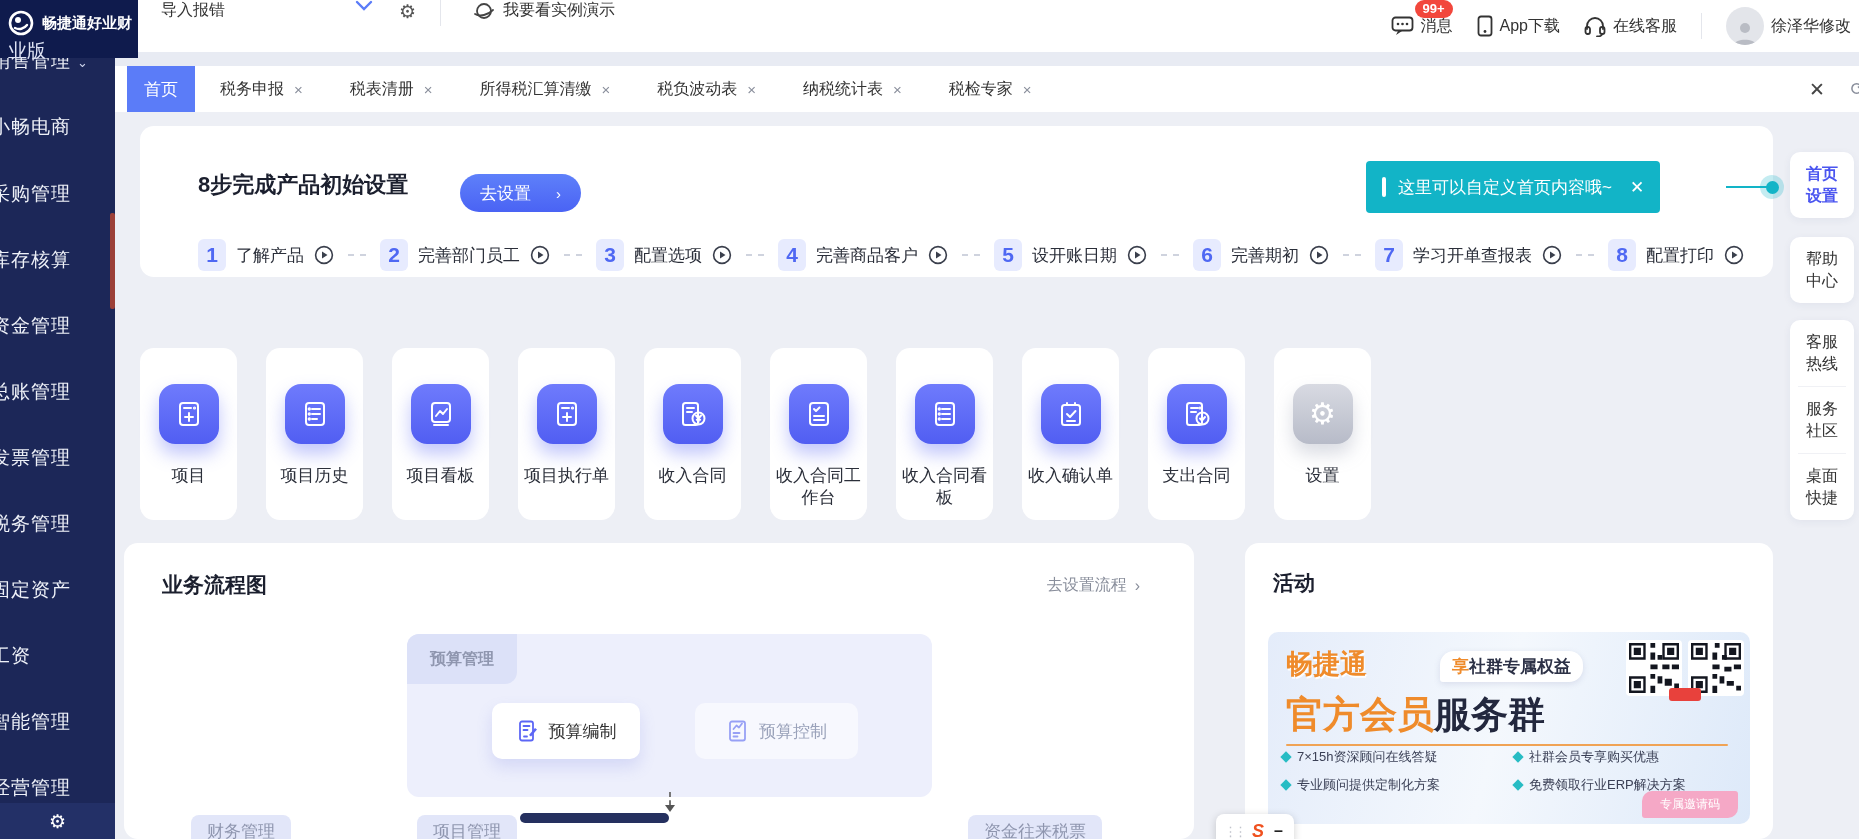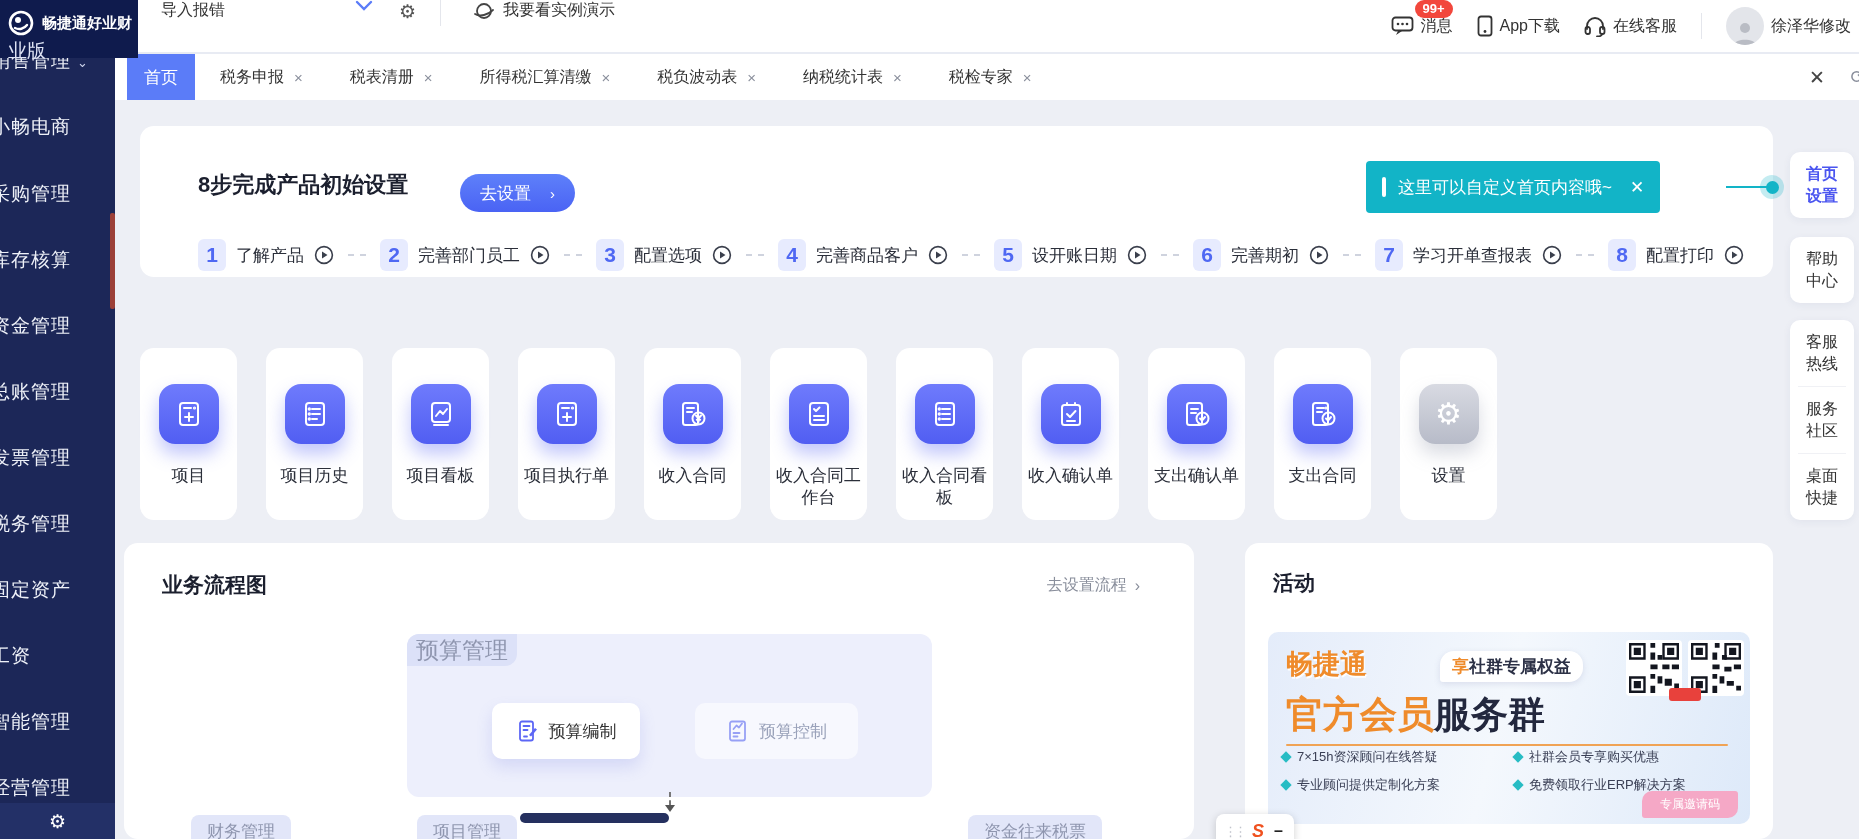--- a/index.html
+++ b/index.html
@@ -29,21 +29,21 @@
   .tb-gear { margin-left:26px; font-size:19px; color:#555; }
   .tb-div { margin-left:24px; width:1px; height:26px; background:#e4e6ec; }
   .tb-demo { margin-left:32px; display:flex; align-items:center; gap:8px; font-size:16px; color:#333; }
   .tb-right { position:absolute; right:0; top:0; height:52px; display:flex; align-items:center; gap:24px; padding-right:8px; }
   .tb-grp { display:flex; align-items:center; gap:7px; font-size:16px; color:#333; position:relative; }
   .badge { position:absolute; top:-16px; left:24px; background:#f2473c; color:#fff; font-size:13px; font-weight:bold; border-radius:10px; padding:1px 8px; line-height:16px; }
   .avatar { width:38px; height:38px; border-radius:50%; background:#e3e5ea; display:flex; align-items:flex-end; justify-content:center; overflow:hidden; }
 
   
   .tab-strip { position:absolute; left:115px; top:52px; width:1744px; height:14px; background:#e8ebf3; z-index:3; }
-  .tab-row { position:absolute; left:115px; top:54px; width:1744px; height:46px; background:#fff; z-index:3; }
+  .tab-row { position:absolute; left:115px; top:66px; width:1744px; height:46px; background:#fff; z-index:3; }
   .tab-active { position:absolute; left:12px; top:0; height:46px; padding:0 17px; background:#5b7cf8; color:#fff; font-size:17px; display:flex; align-items:center; }
   .tabs-flex { position:absolute; left:105px; top:0; height:46px; display:flex; align-items:center; gap:47px; }
   .tab { display:flex; align-items:center; gap:10px; font-size:16px; color:#333; white-space:nowrap; }
   .tab .x { color:#8a8f9c; font-size:15px; }
   .tab-close-all { position:absolute; right:34px; top:12px; font-size:19px; color:#444; }
   .tab-more { position:absolute; right:-12px; top:10px; width:26px; height:26px; border-radius:50%; color:#8a8f9c; font-size:18px; display:flex; align-items:center; justify-content:center; }
 
   
   .rail-card { position:absolute; left:1790px; width:64px; background:#fff; border-radius:10px; box-shadow:0 2px 8px rgba(40,50,100,.06); z-index:7; }
   .rail-item { width:64px; height:66px; display:flex; align-items:center; justify-content:center; text-align:center; font-size:16px; color:#333; line-height:1.35; }
@@ -56,42 +56,42 @@
   .tooltip .bar { width:4px; height:20px; background:#fff; border-radius:2px; }
   .tooltip .txt { color:#fff; font-size:17px; white-space:nowrap; }
   .tooltip .x { color:#fff; font-size:17px; margin-left:6px; }
   .tip-line { position:absolute; left:1726px; top:186px; width:42px; height:2px; background:#12b4c7; z-index:8; }
   .tip-dot { position:absolute; left:1760px; top:175px; width:24px; height:24px; border-radius:50%; background:rgba(18,180,199,.25); display:flex; align-items:center; justify-content:center; z-index:8; }
   .tip-dot i { width:13px; height:13px; border-radius:50%; background:#12b4c7; }
 
   
   .setup-card { position:absolute; left:140px; top:126px; width:1633px; height:151px; background:#fff; border-radius:14px; z-index:2; }
   .setup-title { position:absolute; left:58px; top:44px; font-size:22px; font-weight:bold; color:#1b1f2e; }
-  .setup-btn { position:absolute; left:320px; top:48px; height:38px; padding:0 20px; border-radius:19px; background:linear-gradient(180deg,#5e80fa,#4a63f4); color:#fff; font-size:17px; display:flex; align-items:center; gap:19px; border:none; }
+  .setup-btn { position:absolute; left:320px; top:48px; height:38px; padding:0 20px; border-radius:19px; background:linear-gradient(180deg,#5e80fa,#4a63f4); color:#fff; font-size:17px; display:flex; align-items:center; gap:25px; border:none; }
   .setup-btn .arr { font-size:15px; }
   .steps { position:absolute; left:58px; right:30px; top:112px; height:34px; display:flex; align-items:center; }
   .step { display:flex; align-items:center; gap:10px; white-space:nowrap; }
   .step .num { width:28px; height:32px; border-radius:6px; background:#e7ebfe; color:#4f68f3; font-size:21px; font-weight:bold; display:flex; align-items:center; justify-content:center; }
   .step .lbl { font-size:17px; color:#2b2f3a; }
   .connector { flex:1; min-width:18px; border-top:2px dashed #cfd3de; margin:0 14px; }
 
   
   .shortcuts { position:absolute; left:140px; top:348px; display:flex; gap:29px; }
   .sc-card { width:97px; height:172px; background:#fff; border-radius:14px; }
   .icon-tile { width:60px; height:60px; margin:36px auto 0; border-radius:16px; background:linear-gradient(180deg,#6f7bfc,#515ef2); box-shadow:0 10px 18px rgba(93,104,245,.38); display:flex; align-items:center; justify-content:center; }
   .icon-tile.gray { background:linear-gradient(180deg,#d8dae2,#b7bbc8); box-shadow:0 10px 18px rgba(150,155,175,.35); }
   .icon-tile .g { color:#fff; font-size:30px; line-height:1; }
   .sc-label { margin-top:21px; padding:0 3px; text-align:center; font-size:17px; color:#2b2f3a; line-height:1.3; }
 
   
   .flow-card { position:absolute; left:124px; top:543px; width:1070px; height:296px; background:#fff; border-radius:14px; overflow:hidden; }
   .flow-title { position:absolute; left:38px; top:28px; font-size:21px; font-weight:bold; color:#1b1f2e; }
   .flow-link { position:absolute; right:54px; top:32px; display:flex; align-items:center; gap:8px; font-size:16px; color:#8a8f9c; }
   .flow-group { position:absolute; left:283px; top:91px; width:525px; height:163px; background:#edeffc; border-radius:12px; }
-  .flow-tag { position:absolute; left:0; top:0; width:110px; height:32px; background:#dce1f8; border-radius:12px 0 12px 0; display:flex; align-items:center; justify-content:center; font-size:23px; color:#8f96af; }
+  .flow-tag { position:absolute; left:0; top:0; width:110px; height:50px; background:#dce1f8; border-radius:12px 0 12px 0; display:flex; align-items:center; justify-content:center; font-size:16px; color:#8f96af;font-weight:bold; }
   .flow-node { position:absolute; top:69px; height:56px; border-radius:10px; display:flex; align-items:center; justify-content:center; gap:9px; font-size:17px; }
   .node-a { left:85px; width:148px; background:#fff; box-shadow:0 8px 16px rgba(100,110,220,.18); color:#333; }
   .node-b { left:288px; width:163px; background:rgba(255,255,255,.55); color:#9aa2ba; }
   .flow-arrow { position:absolute; left:540px; top:249px; width:12px; text-align:center; }
   .flow-arrow .dash { width:0; height:13px; border-left:2px dashed #777; margin:0 auto; }
   .flow-arrow .head { width:0; height:0; border-left:5px solid transparent; border-right:5px solid transparent; border-top:7px solid #555; margin:0 auto; }
   .bottom-tag { position:absolute; top:272px; height:32px; background:#e2e6f9; border-radius:8px 8px 0 0; display:flex; align-items:center; padding:0 16px; font-size:17px; color:#8f96af; white-space:nowrap; }
   .scroll-dark { position:absolute; left:396px; top:270px; width:149px; height:10px; background:#25305f; border-radius:5px; }
 
   
@@ -442,31 +442,20 @@
     <div class="sc-card">
       <div class="icon-tile">
         <svg class="ic" width="30" height="30" viewBox="0 0 30 30" stroke="#fff" stroke-width="2" fill="none" stroke-linecap="round" stroke-linejoin="round">
             <rect x="6" y="6" width="18" height="20" rx="2.5"></rect>
             <path d="M11 6V4M19 6V4"></path>
             <path d="M11 15l3 3 5.5-6"></path>
             <path d="M11 22h8"></path>
           </svg>
       </div>
       <div class="sc-label">收入确认单</div>
-    </div>
-    <div class="sc-card">
-      <div class="icon-tile">
-        <svg class="ic" width="30" height="30" viewBox="0 0 30 30" stroke="#fff" stroke-width="2" fill="none" stroke-linecap="round" stroke-linejoin="round">
-            <rect x="5" y="4" width="15" height="22" rx="2.5"></rect>
-            <path d="M9 10h7M9 14h5"></path>
-            <circle cx="20.5" cy="19.5" r="6"></circle>
-            <path d="M18 19.5l2 2 3-3.5"></path>
-          </svg>
-      </div>
-      <div class="sc-label">支出确认单</div>
     </div>
     <div class="sc-card">
       <div class="icon-tile">
         <svg class="ic" width="30" height="30" viewBox="0 0 30 30" stroke="#fff" stroke-width="2" fill="none" stroke-linecap="round" stroke-linejoin="round">
             <rect x="5" y="4" width="15" height="22" rx="2.5"></rect>
             <path d="M9 9h7"></path>
             <circle cx="18" cy="9" r="0.6" fill="#fff"></circle>
             <path d="M9 13h5"></path>
             <circle cx="20.5" cy="19.5" r="6"></circle>
             <path d="M18 19.5l2 2 3-3.5"></path>

